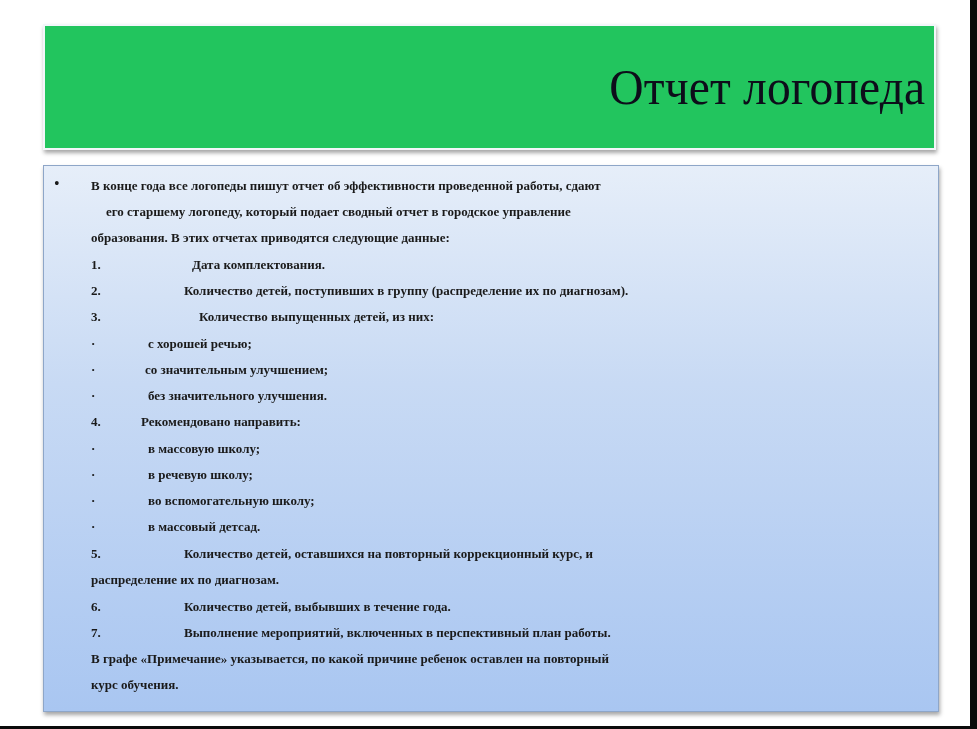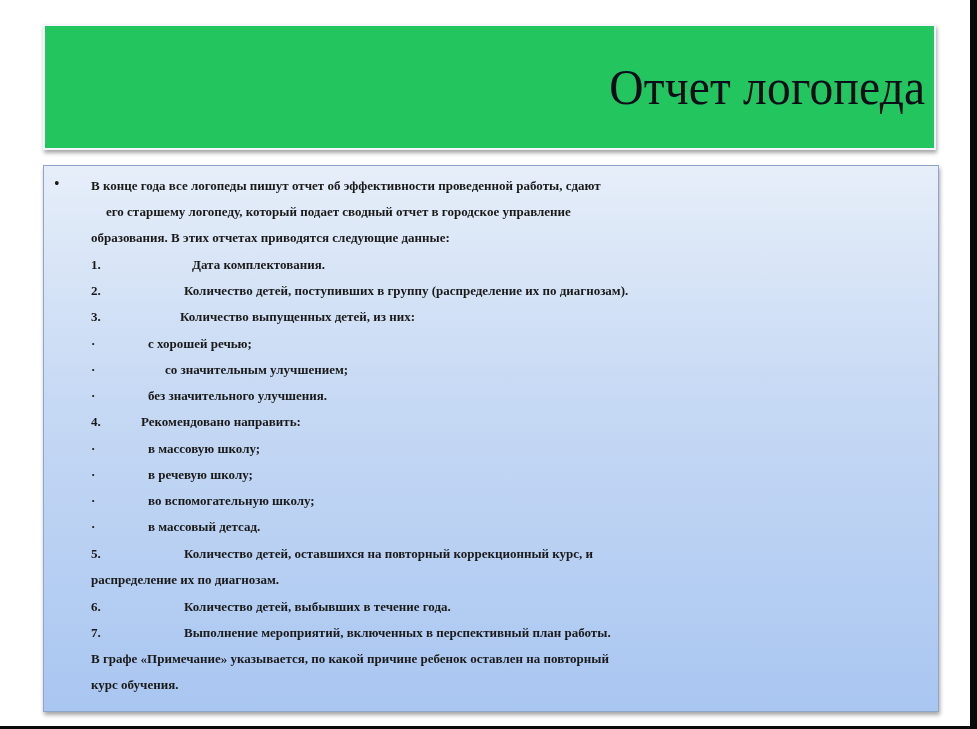--- a/index.html
+++ b/index.html
@@ -34,30 +34,30 @@
   <div class="line" style="left:47px; top:86px;">
     <span>1.</span>
     <span style="position:absolute; left:101px;">Дата комплектования.</span>
   </div>
   <div class="line" style="left:47px; top:112px;">
     <span>2.</span>
     <span style="position:absolute; left:93px;">Количество детей, поступивших в группу (распределение их по диагнозам).</span>
   </div>
   <div class="line" style="left:47px; top:138px;">
     <span>3.</span>
-    <span style="position:absolute; left:89px;">Количество выпущенных детей, из них:</span>
+    <span style="position:absolute; left:108px;">Количество выпущенных детей, из них:</span>
   </div>
 
   <div class="line" style="left:47px; top:165px;">
     <span>·</span>
     <span style="position:absolute; left:57px;">с хорошей речью;</span>
   </div>
   <div class="line" style="left:47px; top:191px;">
     <span>·</span>
-    <span style="position:absolute; left:74px;">со значительным улучшением;</span>
+    <span style="position:absolute; left:54px;">со значительным улучшением;</span>
   </div>
   <div class="line" style="left:47px; top:217px;">
     <span>·</span>
     <span style="position:absolute; left:57px;">без значительного улучшения.</span>
   </div>
 
   <div class="line" style="left:47px; top:243px;">
     <span>4.</span>
     <span style="position:absolute; left:50px;text-align:center;">Рекомендовано направить:</span>
   </div>

